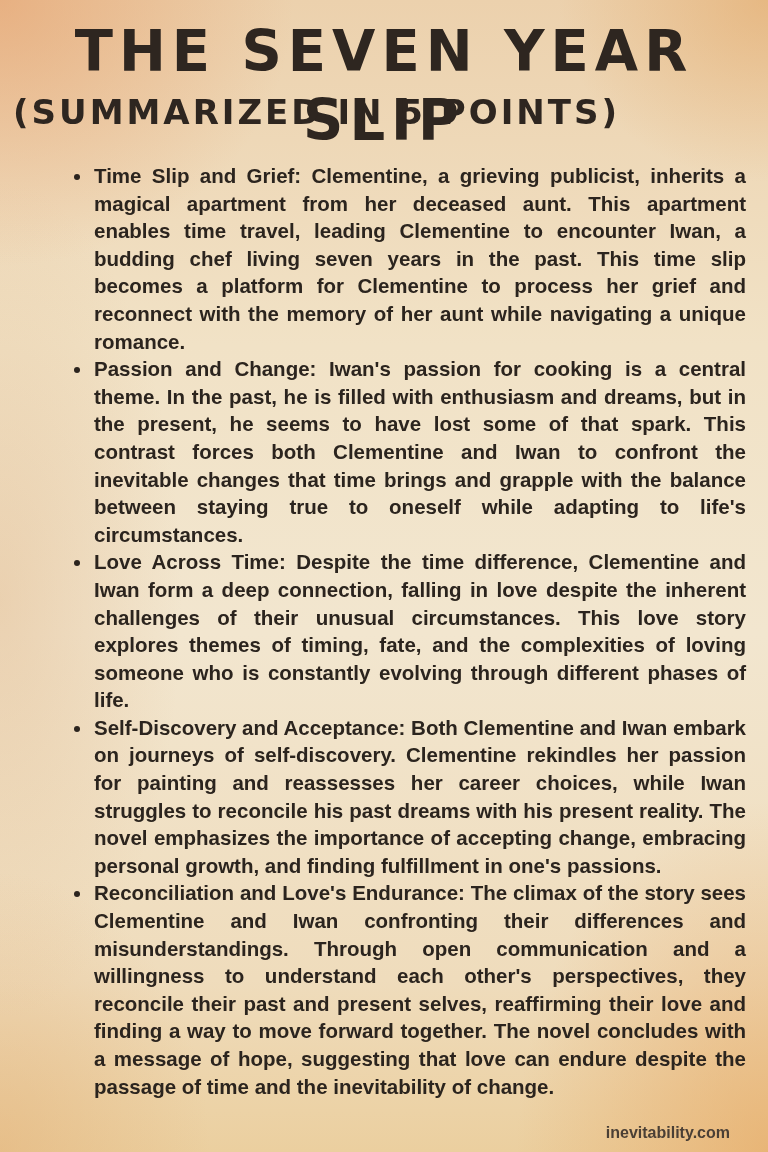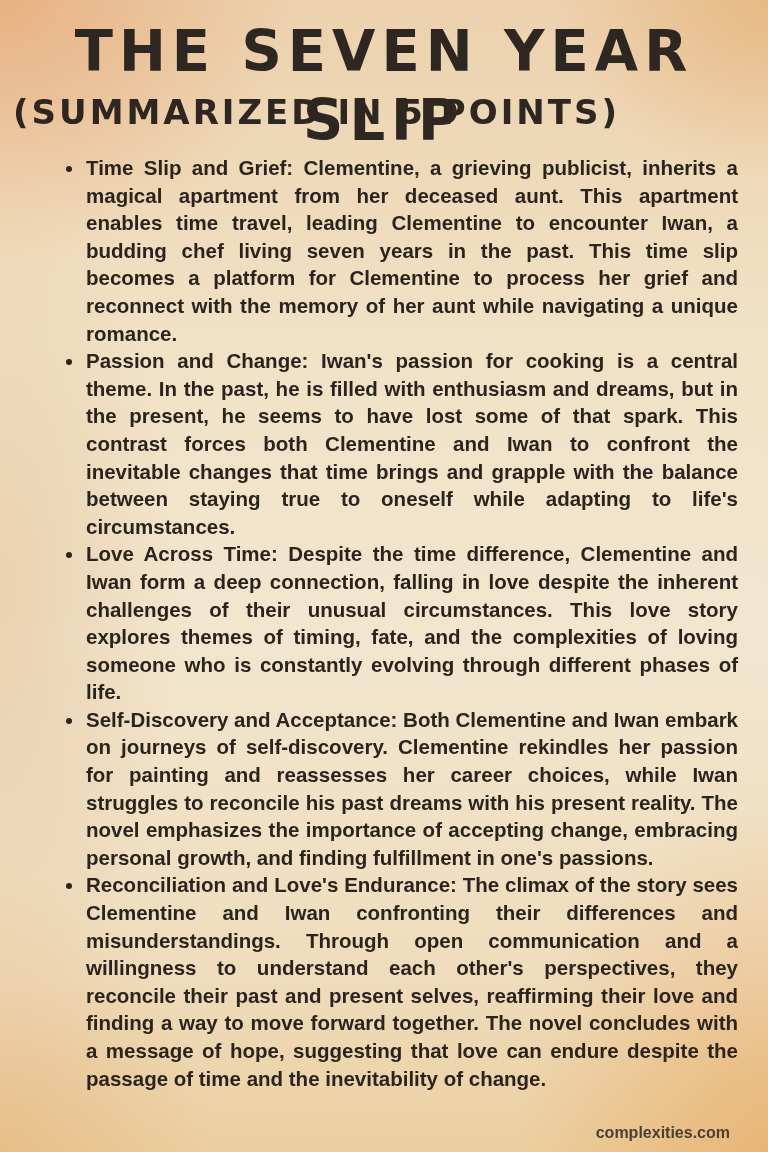--- a/index.html
+++ b/index.html
@@ -32,21 +32,21 @@
     text-align: center;
     font-family: "DejaVu Sans", sans-serif;
     font-weight: bold;
     font-size: 34px;
     letter-spacing: 3px;
     line-height: 40px;
     color: #2e2620;
   }
   .points {
     position: absolute; left: 56px; top: 146px; width: 674px;
-    margin: 8px; padding: 0; list-style: none;
+    margin: 16px; padding: 0; list-style: none;
   }
   .point {
     position: relative;
     padding-left: 22px;
     font-family: "Liberation Sans", sans-serif;
     font-weight: bold;
     font-size: 20.5px;
     line-height: 27.6px;
     text-align: justify;
     color: #2b241e;
@@ -86,13 +86,13 @@
   <li class="point">
     <span class="bullet"></span>
     <span>Self-Discovery and Acceptance: Both Clementine and Iwan embark on journeys of self-discovery. Clementine rekindles her passion for painting and reassesses her career choices, while Iwan struggles to reconcile his past dreams with his present reality. The novel emphasizes the importance of accepting change, embracing personal growth, and finding fulfillment in one's passions.</span>
   </li>
   <li class="point">
     <span class="bullet"></span>
     <span>Reconciliation and Love's Endurance: The climax of the story sees Clementine and Iwan confronting their differences and misunderstandings. Through open communication and a willingness to understand each other's perspectives, they reconcile their past and present selves, reaffirming their love and finding a way to move forward together. The novel concludes with a message of hope, suggesting that love can endure despite the passage of time and the inevitability of change.</span>
   </li>
 </ul>
 
-<div class="credit">complexities.com</div>
+<div class="credit">inevitability.com</div>
 
 </body></html>

